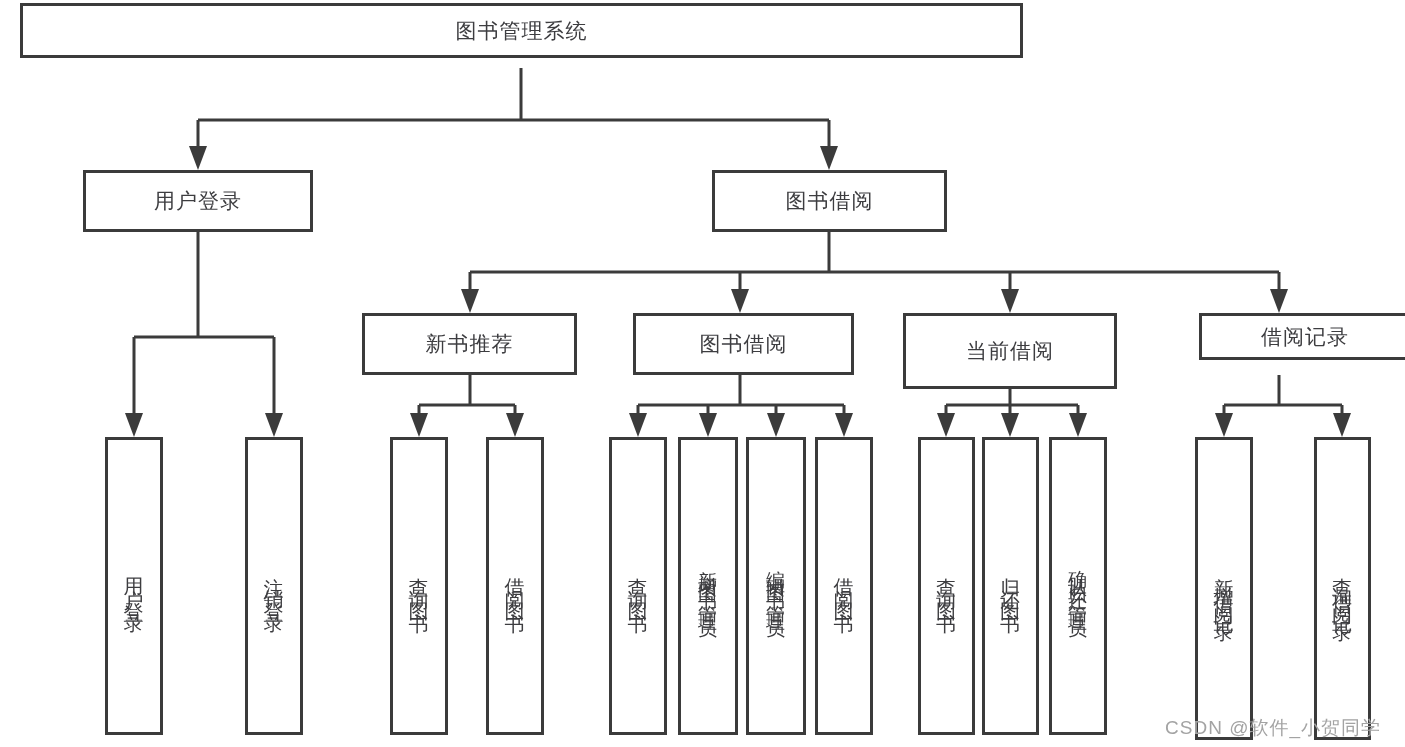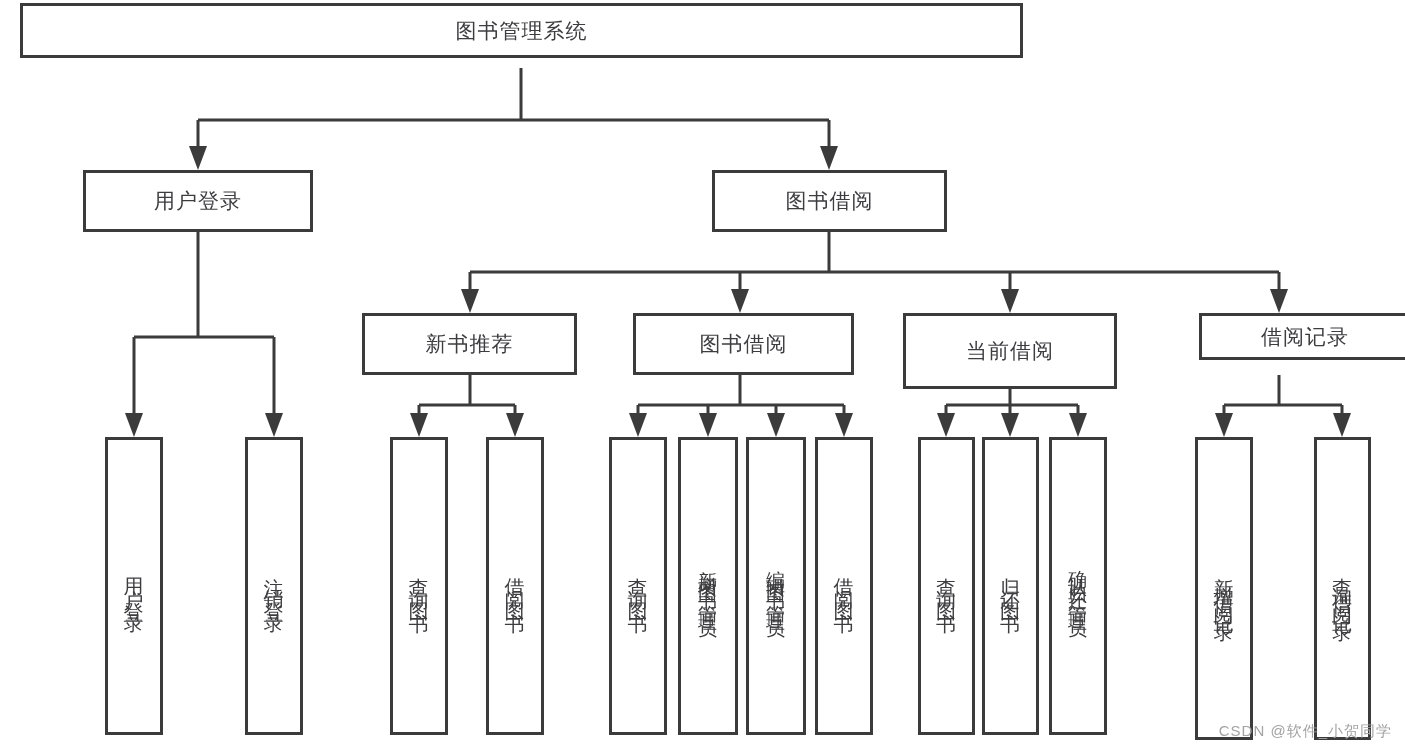--- a/index.html
+++ b/index.html
@@ -39,23 +39,23 @@
     writing-mode:vertical-rl;
     text-orientation:mixed;
     font-size:20px;
     letter-spacing:12px;
     line-height:1;
   }
   .node.v.mid span{letter-spacing:9px;}
   .node.v.long span{letter-spacing:7px;font-size:19px;}
   .watermark{
     position:absolute;
-    right:13px;bottom:6px;
+    right:24px;bottom:6px;
     z-index:2;
-    font-size:15px;
+    font-size:19px;
     color:var(--wm);
     letter-spacing:1px;
     white-space:nowrap;
   }
 </style>
 </head>
 <body>
 
 <div class="canvas">
 

